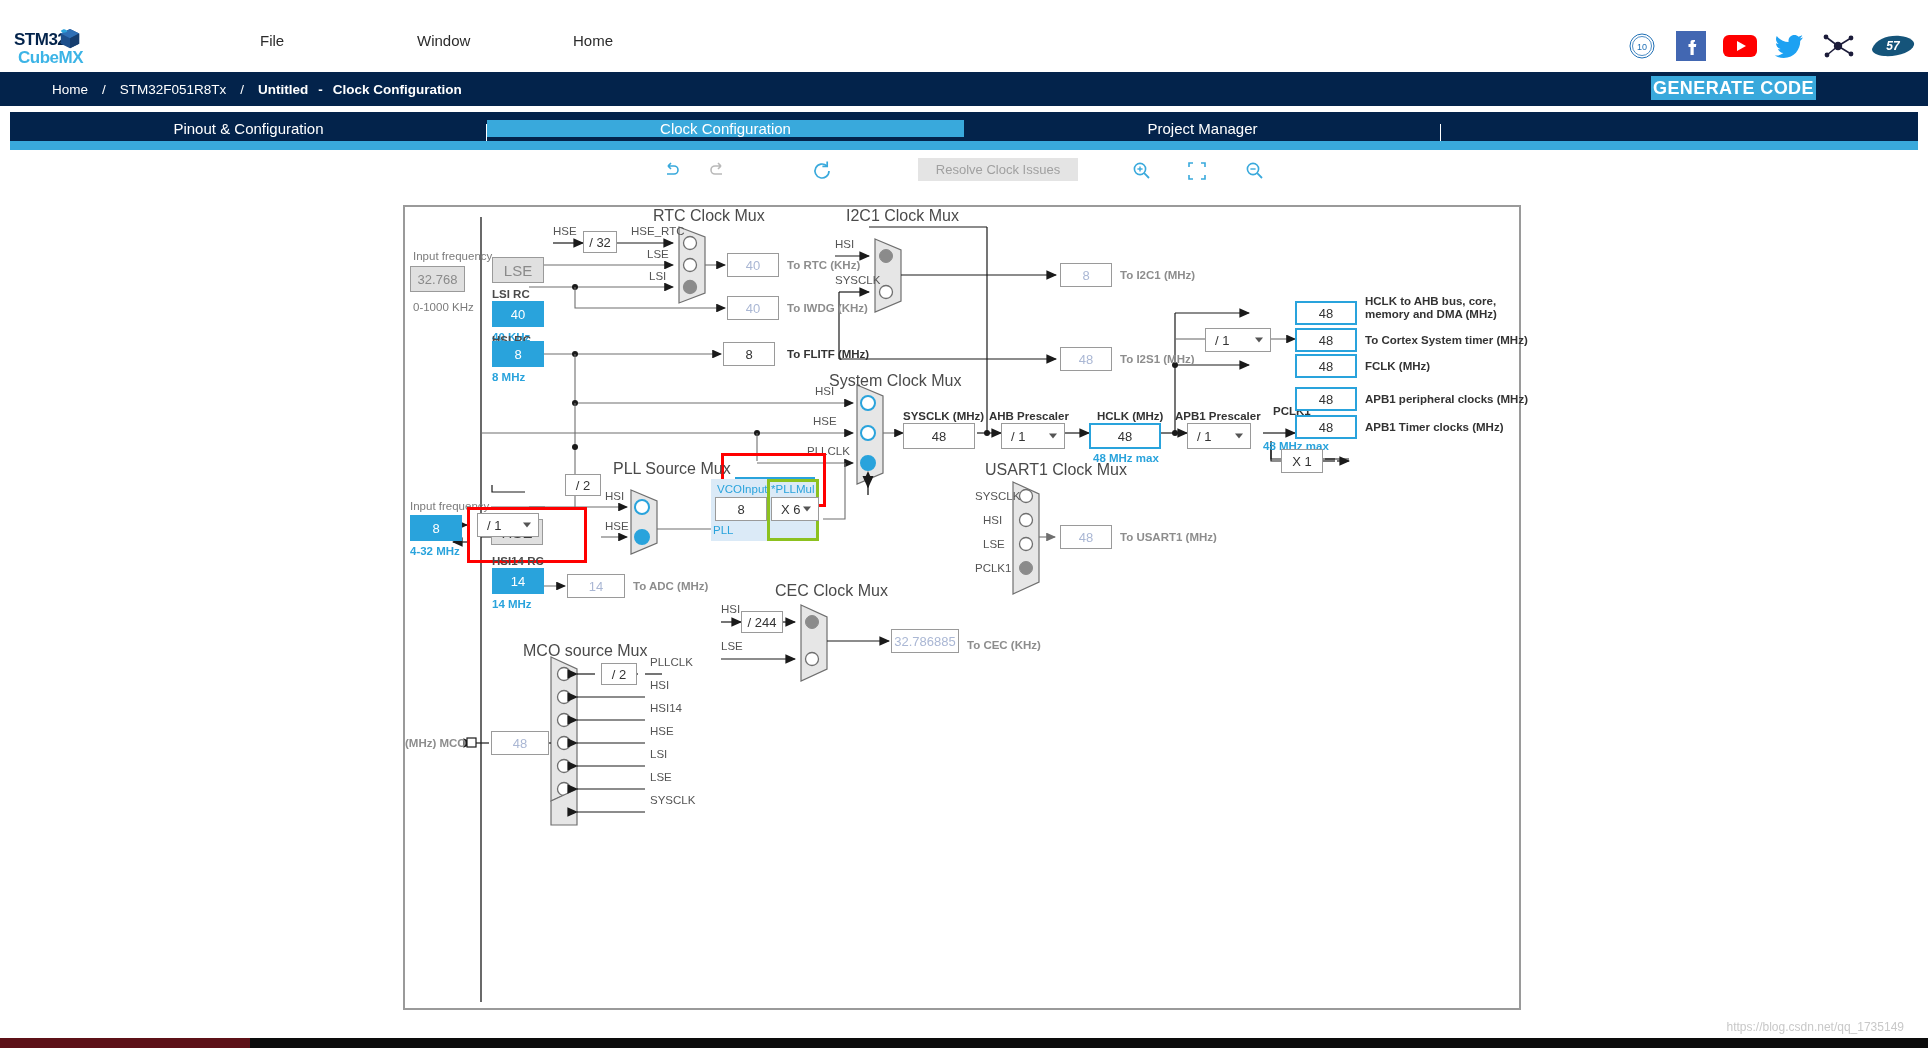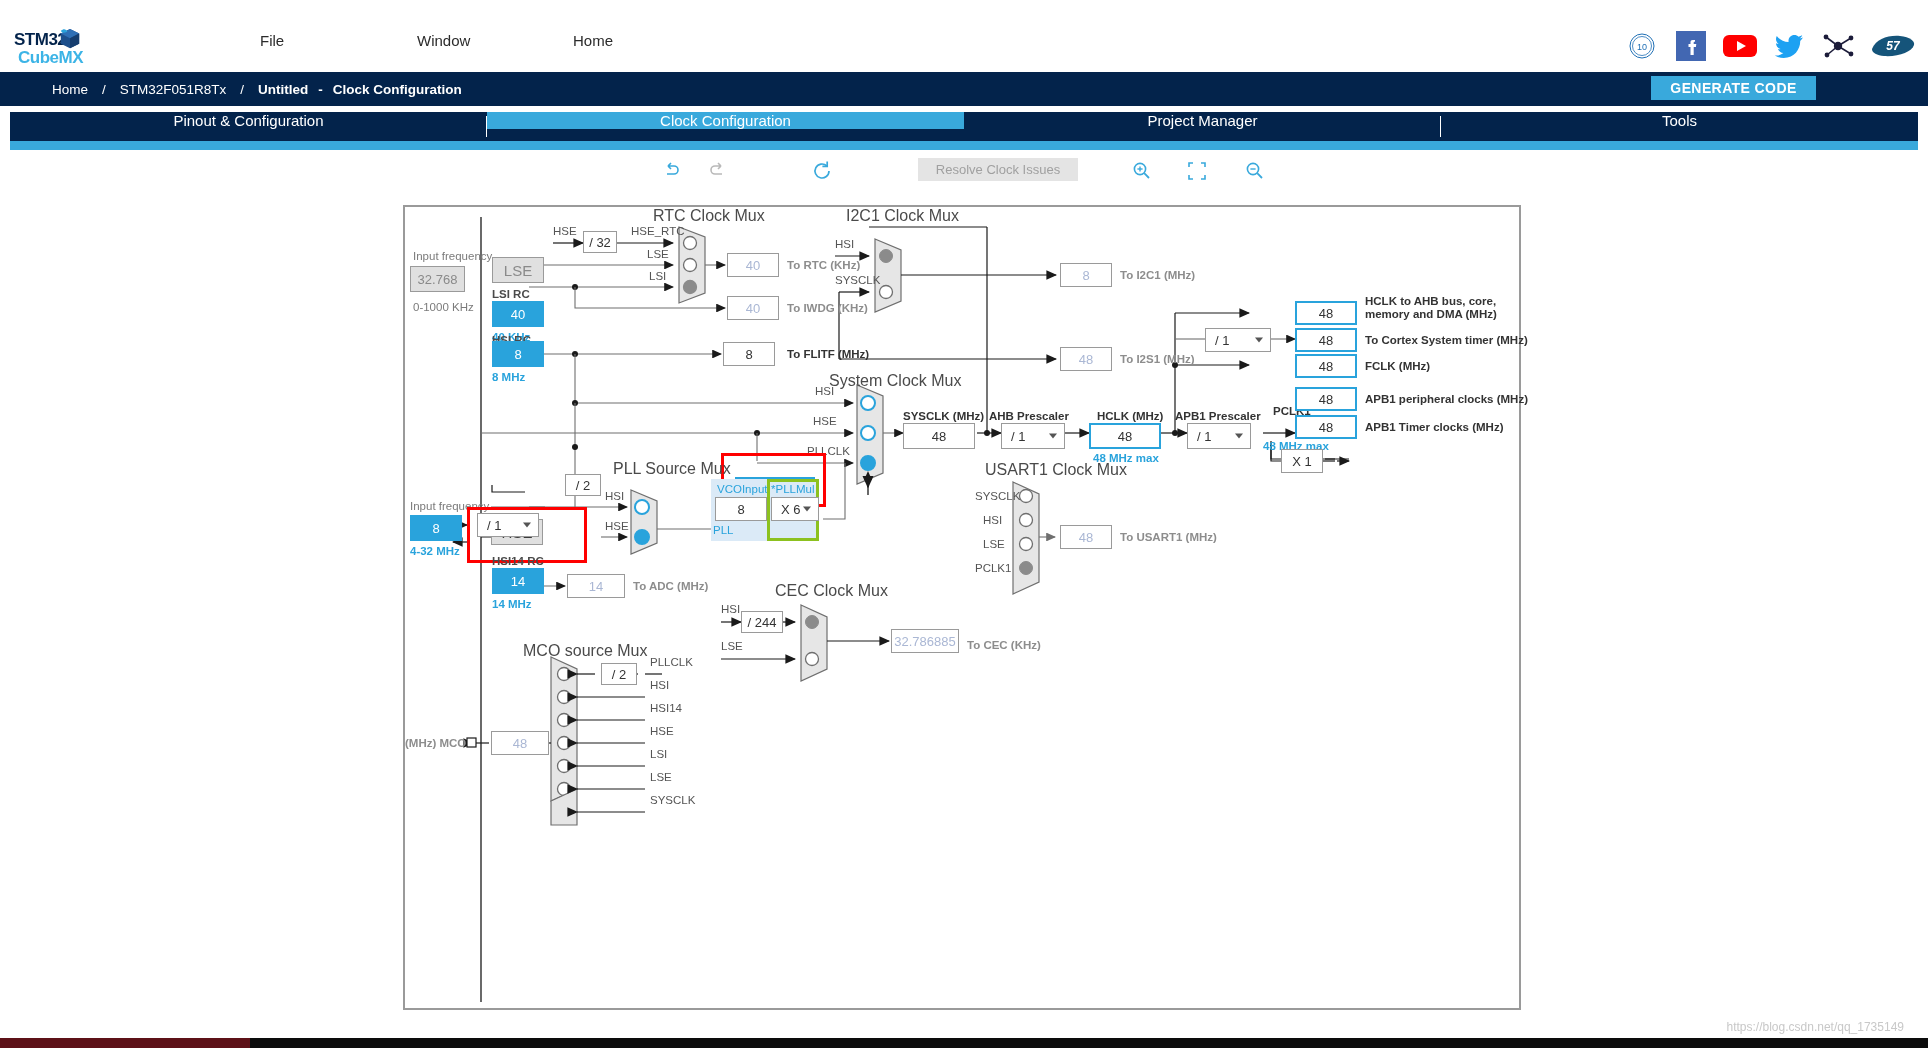--- a/index.html
+++ b/index.html
@@ -48,28 +48,28 @@
   
   .breadcrumb {
     position:absolute; left:0; top:72px; width:1928px; height:34px;
     background:#03234b; display:flex; align-items:center; color:#ffffff; font-size:13.5px;
   }
   .bc-item { margin-left:0; cursor:default; }
   .bc-sep { color:#ffffff; margin:0 14px; }
   .bc-bold { font-weight:bold; }
   .gen-code {
     position:absolute; right:112px; top:76px; height:24px; min-width:165px;
-    background:#39a9dc; color:#ffffff; font-size:14px; font-weight:bold; letter-spacing:0.4px;
+    background:#39a9dc; color:#ffffff; font-size:18px; font-weight:bold; letter-spacing:0.4px;
     display:flex; align-items:center; justify-content:center; cursor:pointer;
   }
 
   
   .tabstrip { position:absolute; left:0; top:112px; width:1928px; height:29px; background:#ffffff; }
   .tabbg { position:absolute; left:10px; top:0; width:1908px; height:29px; background:#03234b; }
-  .tab { position:absolute; top:0; height:17px; display:flex; align-items:flex-start; justify-content:center;
+  .tab { position:absolute; top:8px; height:17px; display:flex; align-items:flex-start; justify-content:center;
          color:#ffffff; font-size:15px; cursor:pointer; }
   .tab.active { background:#39a9dc; }
   .tab .sep { position:absolute; right:0; top:4px; width:1px; height:21px; background:#ffffff; }
   .tabunder { position:absolute; left:10px; top:141px; width:1908px; height:9px; background:#39a9dc; }
 
   
   .toolbar { position:absolute; left:0; top:152px; width:1928px; height:38px; background:#fff; }
   .tool { position:absolute; top:0; height:38px; display:flex; align-items:center; justify-content:center; cursor:pointer; }
   .resolve-btn {
     position:absolute; left:918px; top:158px; width:160px; height:23px;
@@ -213,23 +213,20 @@
     <div class="tab" style="left:10px;width:477px">
       <span>Pinout &amp; Configuration</span>
       <span class="sep"></span>
     </div>
     <div class="tab active" style="left:487px;width:477px">
       <span>Clock Configuration</span>
     </div>
     <div class="tab" style="left:964px;width:477px">
       <span>Project Manager</span>
       <span class="sep"></span>
-    </div>
-    <div class="tab" style="left:1441px;width:477px">
-      <span>Tools</span>
     </div>
   </div>
   <div class="tabunder"></div>
 
   <div class="toolbar">
     <div class="tool" style="left:655px;width:34px">
       <svg width="20" height="20" viewBox="0 0 20 20">
         <path d="M12,5 H6 M6,5 L9,2 M6,5 L9,8" fill="none" stroke="#39a9dc" stroke-width="1.6"></path>
         <path d="M12,5 a4,4 0 0 1 0,8 H5" fill="none" stroke="#39a9dc" stroke-width="1.6"></path>
       </svg>

